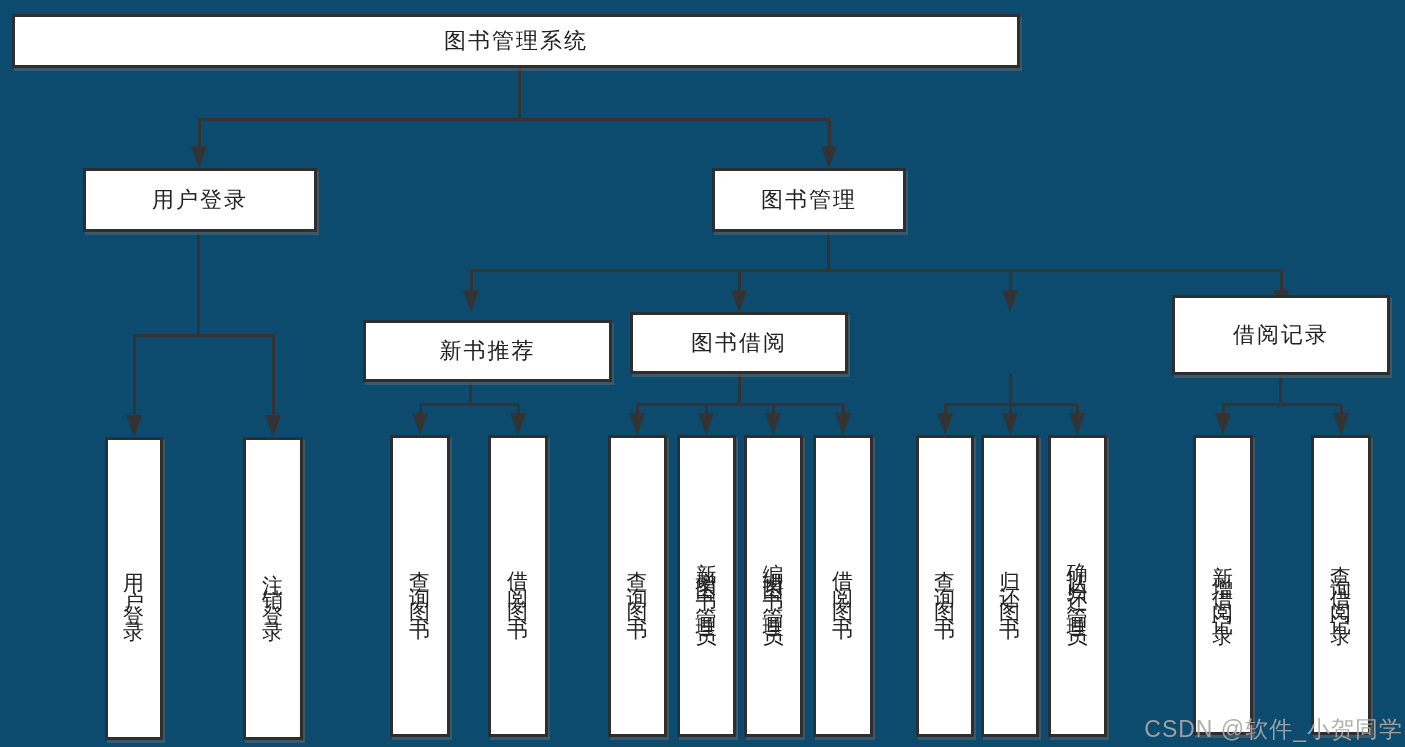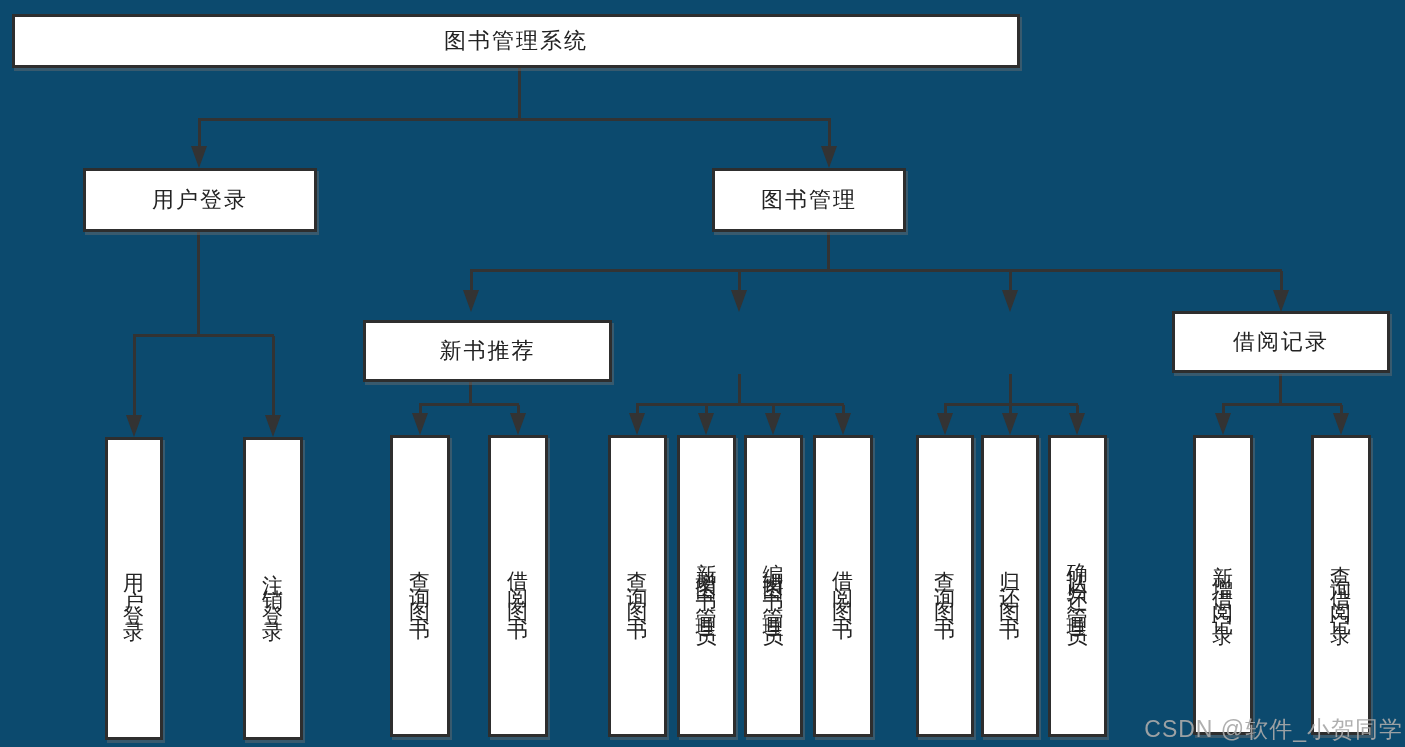--- a/index.html
+++ b/index.html
@@ -121,21 +121,24 @@
   <div class="node" style="left:83px;top:168px;width:234px;height:64px">
     <span>用户登录</span>
   </div>
   <div class="node" style="left:712px;top:168px;width:194px;height:64px">
     <span>图书管理</span>
   </div>
 
   <div class="node" style="left:363px;top:320px;width:249px;height:62px">
     <span>新书推荐</span>
   </div>
-  <div class="node" style="left:1172px;top:311px;width:218px;height:62px">
+  <div class="node" style="left:630px;top:312px;width:218px;height:62px">
+    <span>图书借阅</span>
+  </div>
+  <div class="node" style="left:1172px;top:295px;width:218px;height:80px">
     <span>借阅记录</span>
   </div>
 
   <div class="vnode sp-lg" style="left:105px;top:437px;width:58px;height:303px">
     <span class="vtext">用户登录</span>
   </div>
   <div class="vnode sp-lg" style="left:243px;top:437px;width:60px;height:303px">
     <span class="vtext">注销登录</span>
   </div>
 

